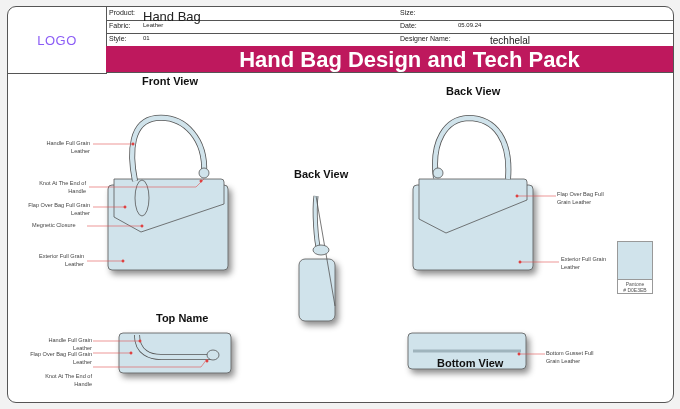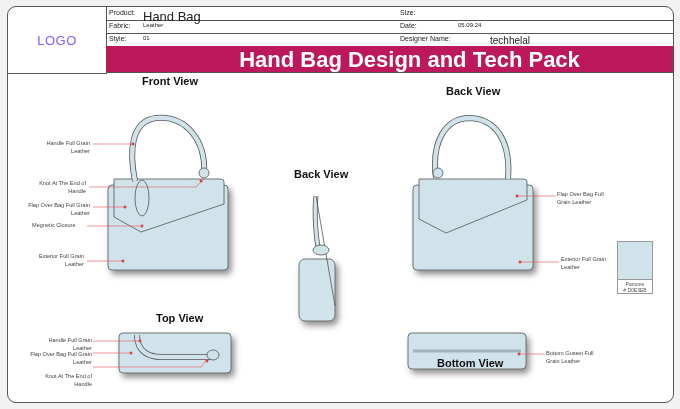--- a/index.html
+++ b/index.html
@@ -124,21 +124,21 @@
         <line x1="200" y1="366" x2="206" y2="358"></line>
         <circle cx="206" cy="360" r="1.2"></circle>
       <line x1="518" y1="353" x2="544" y2="353"></line>
         <circle cx="518" cy="353" r="1.2"></circle>
     </g>
   </svg>
 
   <div class="view-title" style="left:134px;top:68px;">Front View</div>
   <div class="view-title" style="left:438px;top:78px;text-align:right;">Back View</div>
   <div class="view-title" style="left:286px;top:161px;">Back View</div>
-  <div class="view-title" style="left:148px;top:305px;">Top View</div>
+  <div class="view-title" style="left:148px;top:305px;">Top Name</div>
   <div class="view-title" style="left:429px;top:303px;margin-top:47px;">Bottom View</div>
 
   <div class="callout right" style="left:30px;top:133px;width:52px;">Handle Full Grain Leather</div>
   <div class="callout right" style="left:26px;top:173px;width:52px;">Knot At The End of Handle</div>
   <div class="callout right" style="left:20px;top:195px;width:62px;">Flap Over Bag Full Grain Leather</div>
   <div class="callout" style="left:24px;top:215px;width:70px;">Megnetic Closure</div>
   <div class="callout right" style="left:24px;top:246px;width:52px;">Exterior Full Grain Leather</div>
 
   <div class="callout" style="left:549px;top:184px;width:60px;">Flap Over Bag Full Grain Leather</div>
   <div class="callout" style="left:553px;top:249px;width:52px;">Exterior Full Grain Leather</div>

